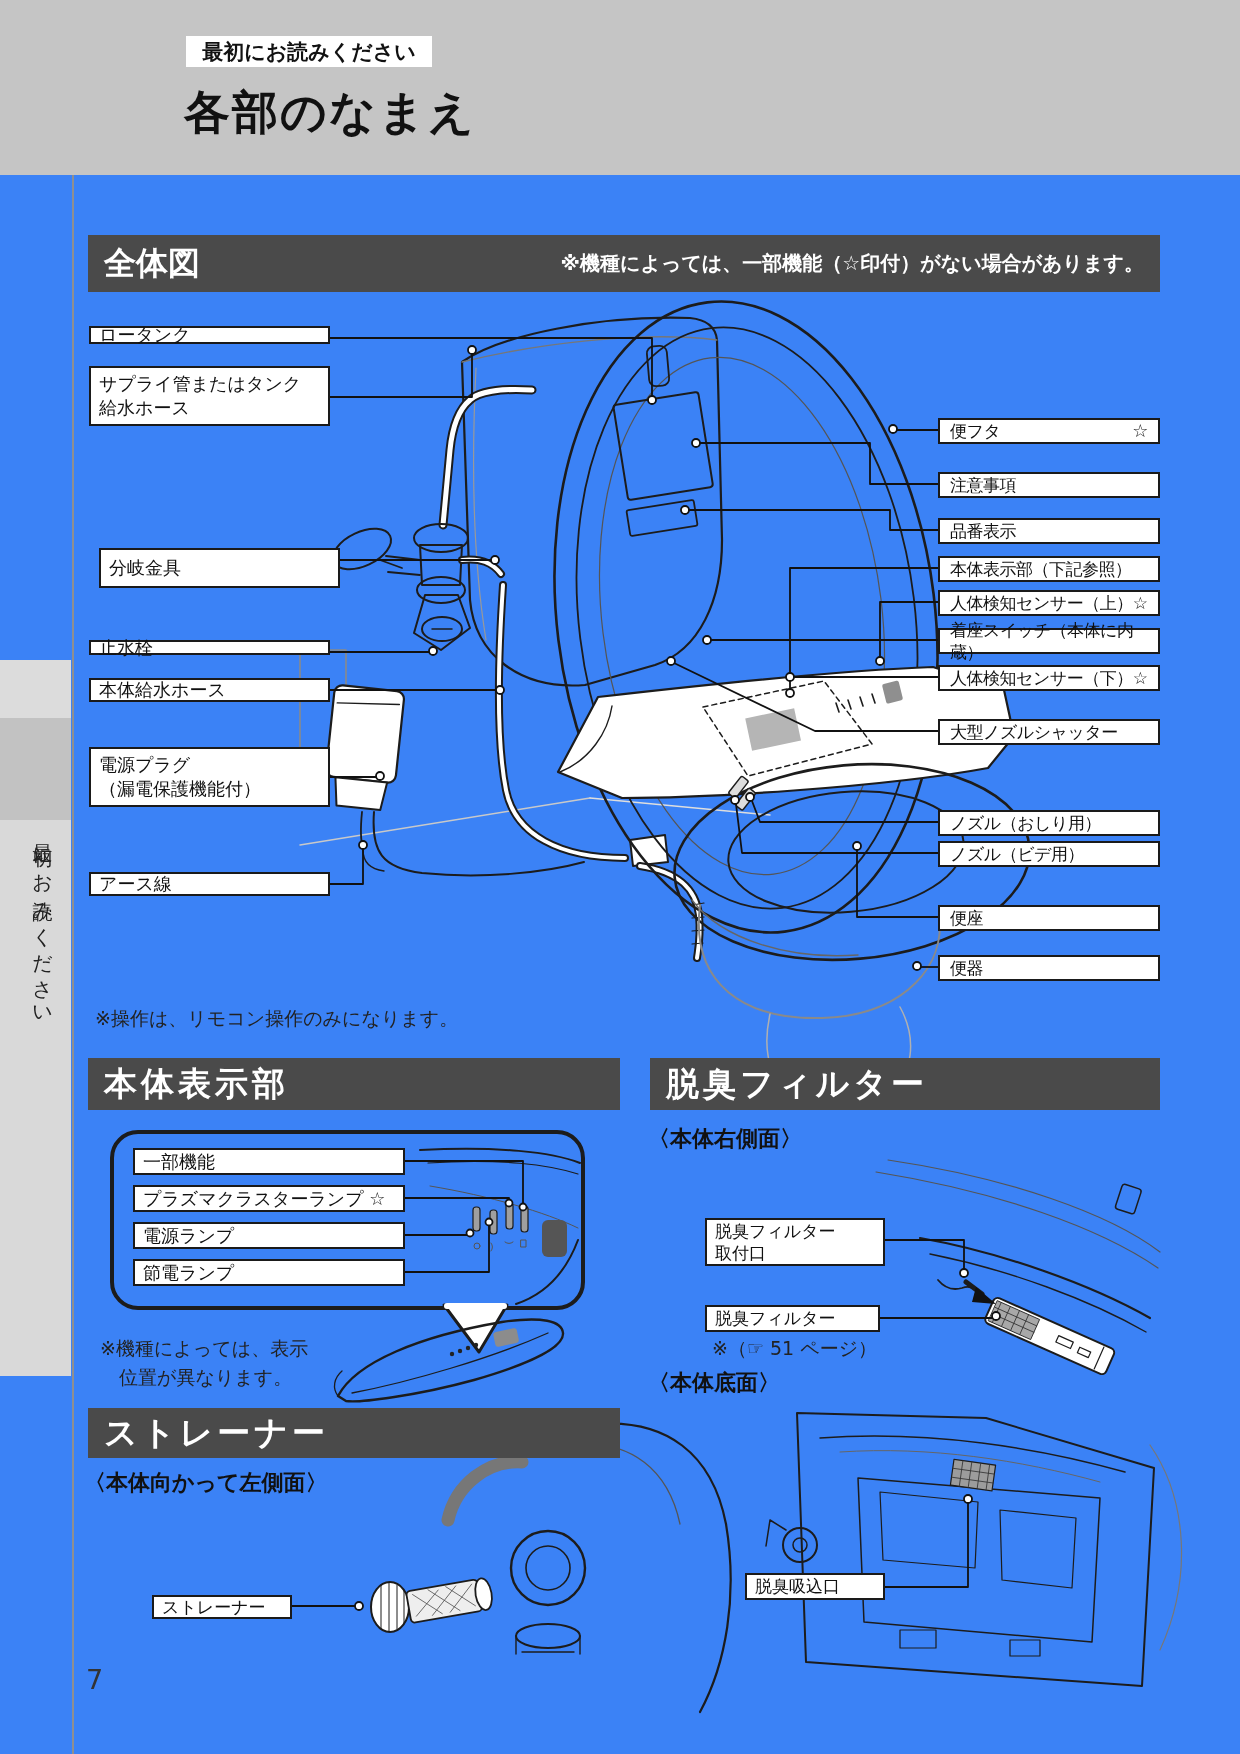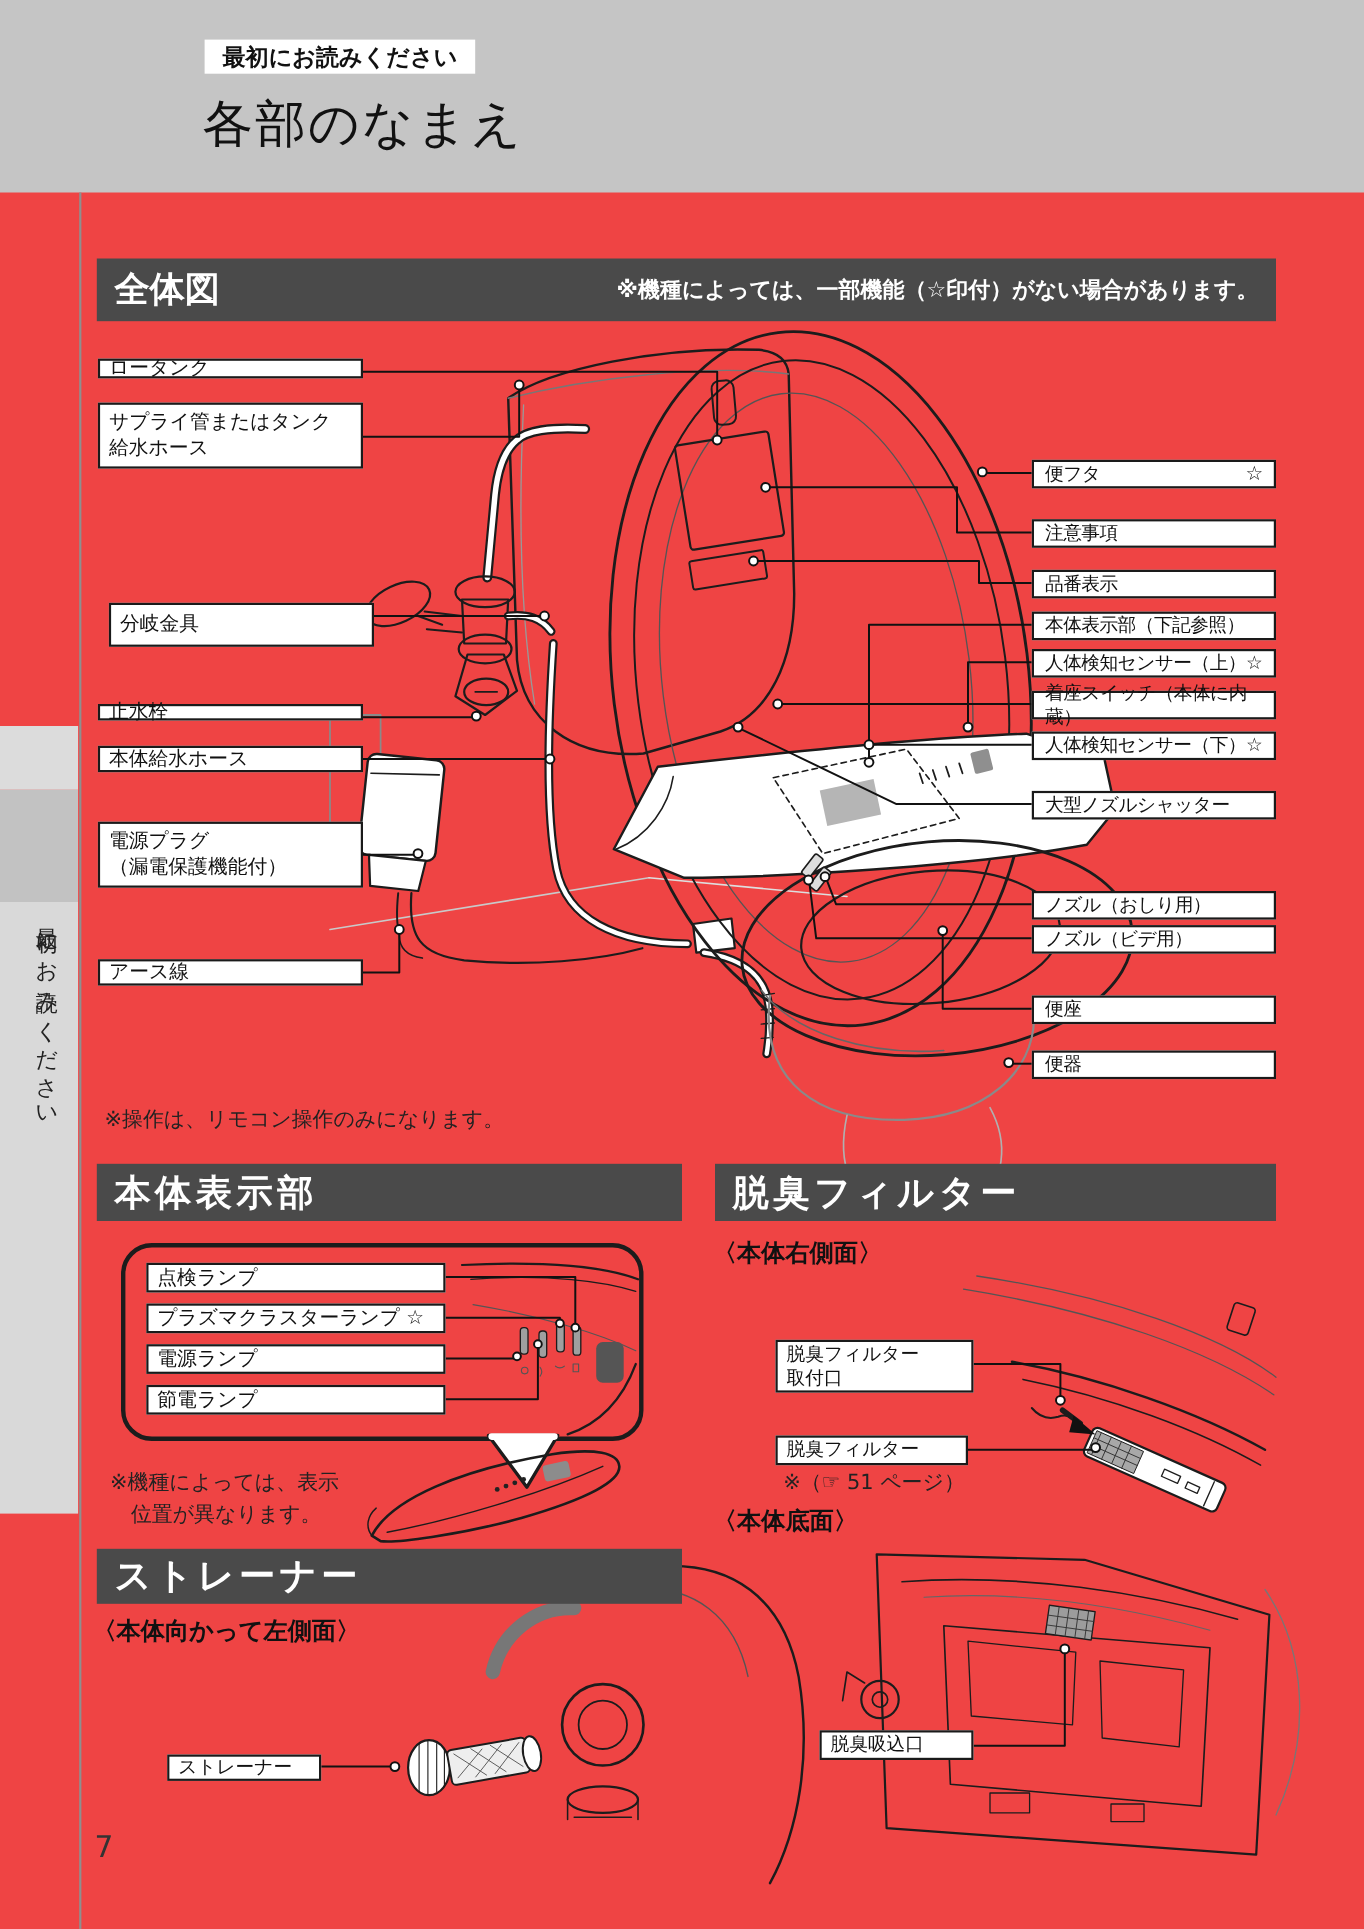--- a/index.html
+++ b/index.html
@@ -1,23 +1,23 @@
 <!DOCTYPE html>
 <html><head>
 <meta charset="utf-8">
 <style>
   html,body{margin:0;padding:0;background:#fff;}
-  #page{position:relative;width:1240px;height:1754px;background:#ef4444;overflow:hidden;
+  #page{position:relative;width:1240px;height:1754px;background:#3b82f6;overflow:hidden;
         font-family:"DejaVu Sans",sans-serif;color:#111;}
   .abs{position:absolute;box-sizing:border-box;}
   
   #band{left:0;top:0;width:1240px;height:175px;background:#c5c5c5;}
   #badge{left:186px;top:36px;width:246px;height:31px;background:#fff;color:#111;
          font-size:21px;font-weight:600;display:flex;align-items:center;justify-content:center;}
-  #title{left:184px;top:82px;font-size:46px;font-weight:400;letter-spacing:2px;}
+  #title{left:184px;top:82px;font-size:46px;font-weight:700;letter-spacing:2px;}
   
   .siderule{left:72px;top:175px;width:2px;height:1579px;background:#8f8f8f;}
   .graytab1{left:0;top:660px;width:71px;height:58px;background:#dcdcdc;}
   .graytab2{left:0;top:718px;width:71px;height:102px;background:#c2c2c2;}
   .graytab3{left:0;top:820px;width:71px;height:556px;background:#d9d9d9;}
   #sidetext{left:30px;top:828px;writing-mode:vertical-rl;font-size:20px;letter-spacing:3px;color:#222;}
   
   .bar{background:#4a4a4a;color:#fff;font-weight:700;display:flex;align-items:center;
        padding:0 16px;z-index:2;}
   #bar-overall{left:88px;top:235px;width:1072px;height:57px;font-size:32px;}
@@ -319,21 +319,21 @@
   <div class="abs lbl right" style="left:938px;top:628px;width:222px;height:26px;">着座スイッチ（本体に内蔵）</div>
   <div class="abs lbl right" style="left:938px;top:665px;width:222px;height:26px;">人体検知センサー（下）☆</div>
   <div class="abs lbl right" style="left:938px;top:719px;width:222px;height:26px;">大型ノズルシャッター</div>
   <div class="abs lbl right" style="left:938px;top:810px;width:222px;height:26px;">ノズル（おしり用）</div>
   <div class="abs lbl right" style="left:938px;top:841px;width:222px;height:26px;">ノズル（ビデ用）</div>
   <div class="abs lbl right" style="left:938px;top:905px;width:222px;height:26px;">便座</div>
   <div class="abs lbl right" style="left:938px;top:955px;width:222px;height:26px;">便器</div>
 
   <div class="abs note" style="left:95px;top:1004px;">※操作は、リモコン操作のみになります。</div>
 
-  <div class="abs lbl" style="left:133px;top:1148px;width:272px;height:27px;">点検ランプ</div>
+  <div class="abs lbl" style="left:133px;top:1148px;width:272px;height:27px;">一部機能</div>
   <div class="abs lbl" style="left:133px;top:1185px;width:272px;height:27px;">プラズマクラスターランプ ☆</div>
   <div class="abs lbl" style="left:133px;top:1222px;width:272px;height:27px;">電源ランプ</div>
   <div class="abs lbl" style="left:133px;top:1259px;width:272px;height:27px;">節電ランプ</div>
   <div class="abs note" style="left:100px;top:1334px;">※機種によっては、表示
 　位置が異なります。</div>
 
   <div class="abs caption" style="left:648px;top:1124px;">〈本体右側面〉</div>
   <div class="abs lbl" style="left:705px;top:1218px;width:180px;height:48px;font-size:17px;">脱臭フィルター
 取付口</div>
   <div class="abs lbl" style="left:705px;top:1305px;width:175px;height:27px;font-size:17px;">脱臭フィルター</div>

